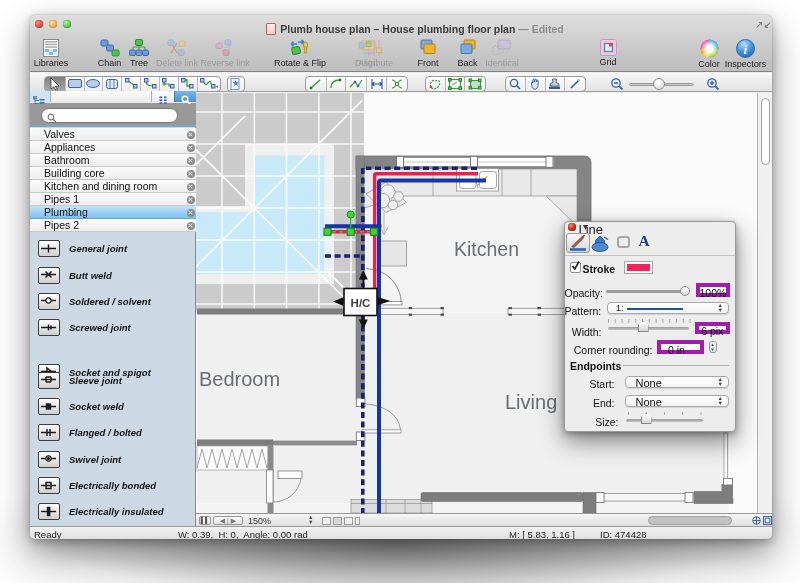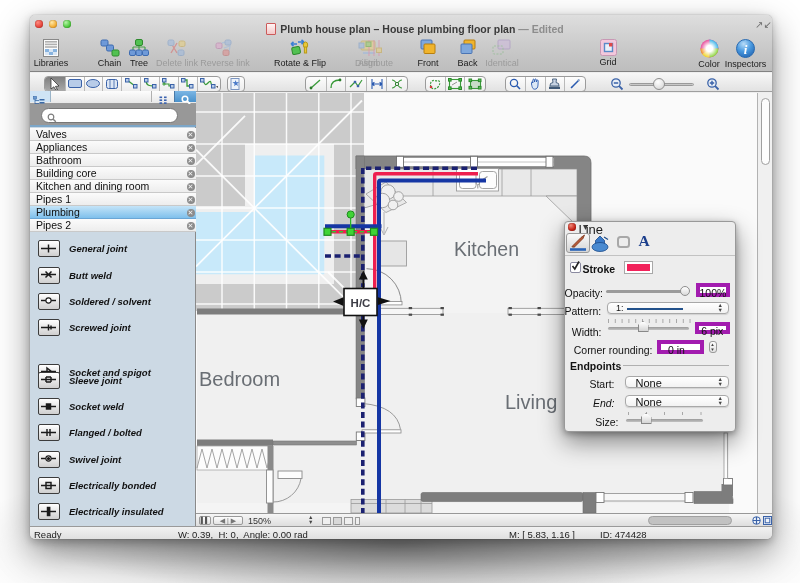--- a/index.html
+++ b/index.html
@@ -36,21 +36,21 @@
   border:1px solid #9b9b9b; border-radius:4px; display:flex; }
 .tseg { height:14px; border-right:1px solid #b9b9b9; display:flex; align-items:center; justify-content:center; }
 .tseg:last-child { border-right:none; }
 .tseg.sel { background:linear-gradient(#7f7f7f,#a9a9a9); border-radius:3px 0 0 3px; }
 
 #sidebar { position:absolute; left:0; top:78px; width:166px; height:433px; background:#ccd9e4; border-right:1px solid #8a8a8a;}
 #sbhead { position:absolute; left:0; top:-2px; width:166px; height:13px; background:linear-gradient(#fdfdfd,#e8e8e8); border-bottom:1px solid #9a9a9a; }
 #sbsearcharea { position:absolute; left:0; top:11px; width:166px; height:23px; background:#989898; border-bottom:2px solid #7ca6c8;}
 #sbfield { position:absolute; left:11px; top:3.5px; width:137px; height:15px; background:#fff; border-radius:8px; border:1px solid #777; }
 .librow { position:absolute; left:0; width:166px; height:13px; background:linear-gradient(#fbfbfb,#ededed);
-  border-bottom:1px solid #c9c9c9; font-size:10.5px; color:#0e0e0e; line-height:12px; padding-left:6px; }
+  border-bottom:1px solid #c9c9c9; font-size:10.5px; color:#0e0e0e; line-height:12px; padding-left:14px; }
 .librow.sel { background:linear-gradient(#c4e4f8 , #7fc0ec); border-bottom:1px solid #6aa6d6;}
 .librow .x { position:absolute; right:1.5px; top:2.5px; width:8px; height:8px; border-radius:50%;
   background:#8b8b8b; color:#f4f4f4; font-size:7px; line-height:8px; text-align:center; }
 .symrow { position:absolute; left:0; width:166px; height:26px; }
 .symbox { position:absolute; left:8px; top:0px; width:22px; height:17px;
   background:linear-gradient(#ffffff,#cfcfcf); border:1.5px solid #3c3c3c; border-radius:2px; }
 .symlab { position:absolute; left:39px; top:3px; font-size:9.5px; font-weight:bold; font-style:italic; color:#101010; }
 
 #canvas { position:absolute; left:166px; top:78px; width:561px; height:420px; background:#fbfbfb; overflow:hidden;}
 #vsb { position:absolute; left:727px; top:78px; width:15px; height:420px; background:#f0f0f0; border-left:1px solid #b2b2b2; }
@@ -778,21 +778,21 @@
   <div class="pfield" style="left:92.5px;top:118.5px;width:46.5px;height:13.5px;line-height:12.5px;text-align:left;padding-left:7px;">0 in</div>
   <div style="position:absolute;left:144px;top:119px;width:8px;height:12.5px;border:1px solid #9a9a9a;border-radius:3px;background:linear-gradient(#fdfdfd,#e0e0e0);color:#444;font-size:4.5px;line-height:5.5px;text-align:center;">▲<br>▼</div>
 
   <div style="position:absolute;left:5.5px;top:138px;font-weight:bold;">Endpoints</div>
   <div style="position:absolute;left:58px;top:143.5px;width:106px;height:1px;background:#b0b0b0;"></div>
   <div class="plabel" style="left:0px;top:156.5px;width:50px;">Start:</div>
   <div class="pdrop" style="left:60px;top:154.5px;width:104.5px;height:12px;">
       <span style="position:absolute;left:10px;top:0;">None</span>
       <div class="ar" style="font-size:5.5px;line-height:5px;">▲<br>▼</div>
     </div>
-  <div class="plabel" style="left:0px;top:175px;width:50px;font-style:italic;">End:</div>
+  <div class="plabel" style="left:0px;top:175px;width:50px;">End:</div>
   <div class="pdrop" style="left:60px;top:173px;width:104.5px;height:12px;">
       <span style="position:absolute;left:10px;top:0;">None</span>
       <div class="ar" style="font-size:5.5px;line-height:5px;">▲<br>▼</div>
     </div>
   <div class="plabel" style="left:0px;top:194px;width:54px;">Size:</div>
   <svg width="76" height="3.5" viewBox="0 0 76 3.5" style="position:absolute;left:62px;top:190px;">
       <g stroke="#a8a8a8" stroke-width="1">
         <path d="M1.5 0 V3.5 M19.5 0 V3.5 M37.5 0 V3.5 M55.5 0 V3.5 M74 0 V3.5"></path>
       </g>
     </svg>

